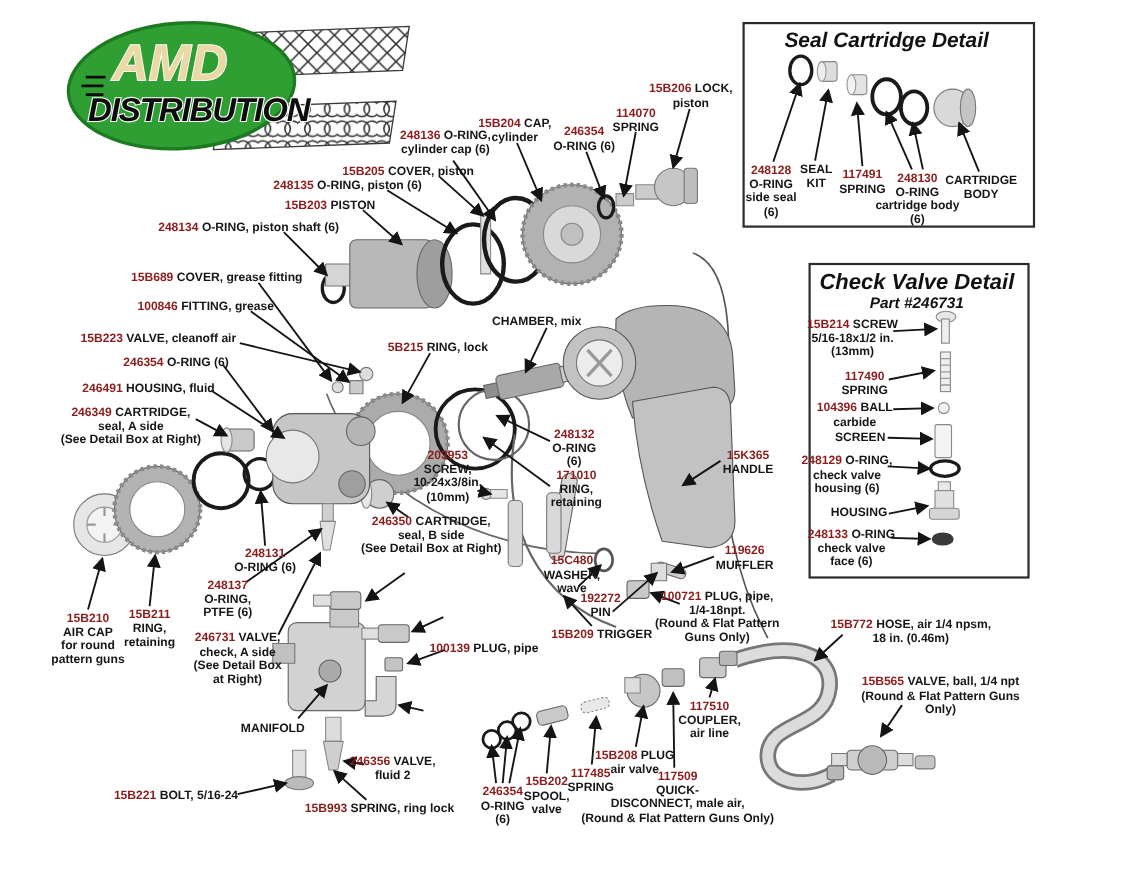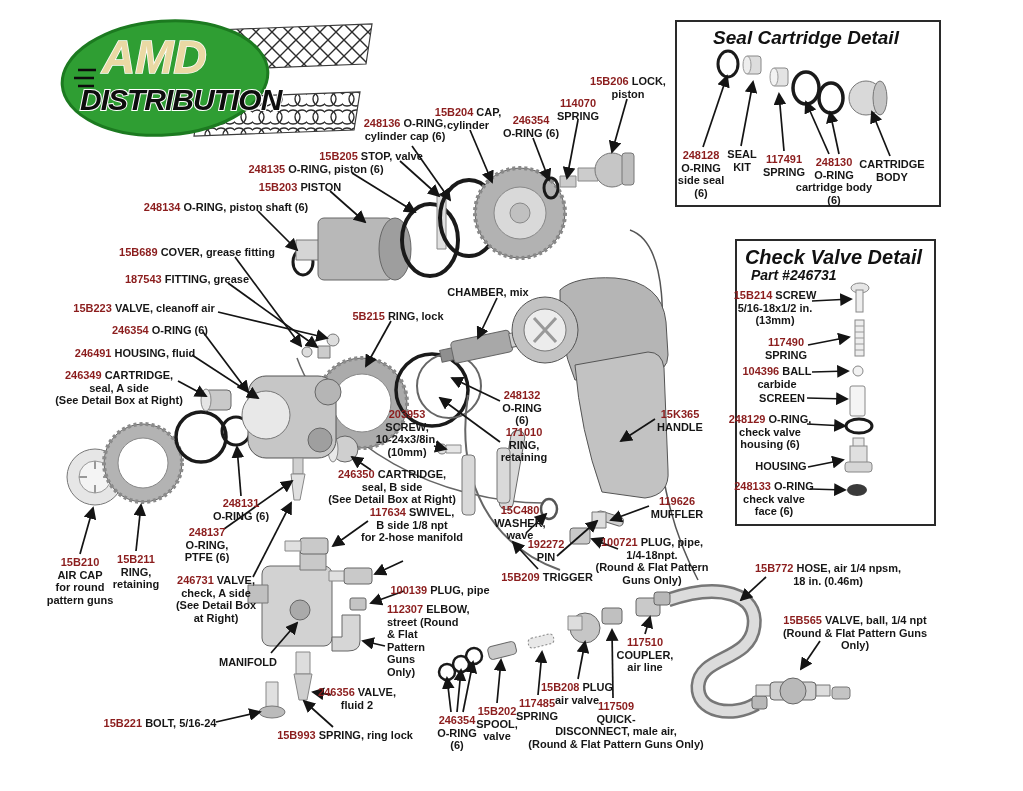--- a/index.html
+++ b/index.html
@@ -7,22 +7,22 @@
          font-family:"Liberation Sans",sans-serif;}
   #art{position:absolute;left:0;top:0;z-index:1;}
   .box{position:absolute;border:2px solid #2a2a2a;background:transparent;z-index:2;}
   .lbl{position:absolute;transform:translateX(-50%);text-align:center;
        font:bold 11px/1.14 "Liberation Sans",sans-serif;color:#161616;
        white-space:pre-line;z-index:3;}
   .lbl-left{transform:none;text-align:left;}
   .num{color:#8b1d1d;}
   .box-title{position:absolute;text-align:center;z-index:3;color:#111;
        font:bold italic 19px/1.1 "Liberation Sans",sans-serif;font-style:italic;}
-  .box-sub{position:absolute;z-index:3;color:#111;
-       font:bold italic 14px/1.1 "Liberation Sans",sans-serif;font-style:italic;padding-left:16px;}
+  .box-sub{position:absolute;text-align:center;z-index:3;color:#111;
+       font:bold italic 14px/1.1 "Liberation Sans",sans-serif;font-style:italic;}
 </style>
 </head>
 <body>
 
 <div id="stage">
 
 <svg id="art" width="1023" height="791" viewBox="0 0 1023 791">
   <defs>
     <marker id="ah" viewBox="0 0 10 10" refX="8.5" refY="5" markerWidth="7.5" markerHeight="7.5" orient="auto">
       <path d="M0,0L10,5L0,10z" fill="#141414"></path>
@@ -294,26 +294,26 @@
 <div class="lbl" style="left:405px;top:117px"><span class="num">248136</span><span> O-RING,
 cylinder cap (6)</span></div>
 <div class="lbl" style="left:468px;top:106px"><span class="num">15B204</span><span> CAP,
 cylinder</span></div>
 <div class="lbl" style="left:531px;top:114px"><span class="num">246354</span><span>
 O-RING (6)</span></div>
 <div class="lbl" style="left:578px;top:97px"><span class="num">114070</span><span>
 SPRING</span></div>
 <div class="lbl" style="left:628px;top:75px"><span class="num">15B206</span><span> LOCK,
 piston</span></div>
-<div class="lbl" style="left:371px;top:150px"><span class="num">15B205</span><span> STOP, valve</span></div>
+<div class="lbl" style="left:371px;top:150px"><span class="num">15B205</span><span> COVER, piston</span></div>
 <div class="lbl" style="left:316px;top:163px"><span class="num">248135</span><span> O-RING, piston (6)</span></div>
 <div class="lbl" style="left:300px;top:181px"><span class="num">15B203</span><span> PISTON</span></div>
 <div class="lbl" style="left:226px;top:201px"><span class="num">248134</span><span> O-RING, piston shaft (6)</span></div>
 <div class="lbl" style="left:197px;top:246px"><span class="num">15B689</span><span> COVER, grease fitting</span></div>
-<div class="lbl" style="left:187px;top:273px"><span class="num">187543</span><span> FITTING, grease</span></div>
+<div class="lbl" style="left:187px;top:273px"><span class="num">100846</span><span> FITTING, grease</span></div>
 <div class="lbl" style="left:144px;top:302px"><span class="num">15B223</span><span> VALVE, cleanoff air</span></div>
 <div class="lbl" style="left:160px;top:324px"><span class="num">246354</span><span> O-RING (6)</span></div>
 <div class="lbl" style="left:135px;top:347px"><span class="num">246491</span><span> HOUSING, fluid</span></div>
 <div class="lbl" style="left:119px;top:369px"><span class="num">246349</span><span> CARTRIDGE,
 seal, A side
 (See Detail Box at Right)</span></div>
 <div class="lbl" style="left:488px;top:286px"><span class="num"></span><span>CHAMBER, mix</span></div>
 <div class="lbl" style="left:398px;top:310px"><span class="num">5B215</span><span> RING, lock</span></div>
 <div class="lbl" style="left:522px;top:389px"><span class="num">248132</span><span>
 O-RING
@@ -338,30 +338,21 @@
 for round
 pattern guns</span></div>
 <div class="lbl" style="left:136px;top:553px"><span class="num">15B211</span><span>
 RING,
 retaining</span></div>
 <div class="lbl" style="left:216px;top:574px"><span class="num">246731</span><span> VALVE,
 check, A side
 (See Detail Box
 at Right)</span></div>
 <div class="lbl" style="left:248px;top:656px"><span class="num"></span><span>MANIFOLD</span></div>
-<div class="lbl" style="left:412px;top:506px"><span class="num">117634</span><span> SWIVEL,
-B side 1/8 npt
-for 2-hose manifold</span></div>
 <div class="lbl" style="left:440px;top:584px"><span class="num">100139</span><span> PLUG, pipe</span></div>
-<div class="lbl lbl-left" style="left:387px;top:603px"><span class="num">112307</span><span> ELBOW,
-street (Round
-&amp; Flat
-Pattern
-Guns
-Only)</span></div>
 <div class="lbl" style="left:520px;top:504px"><span class="num">15C480</span><span>
 WASHER,
 wave</span></div>
 <div class="lbl" style="left:546px;top:538px"><span class="num">192272</span><span>
 PIN</span></div>
 <div class="lbl" style="left:547px;top:571px"><span class="num">15B209</span><span> TRIGGER</span></div>
 <div class="lbl" style="left:680px;top:408px"><span class="num">15K365</span><span>
 HANDLE</span></div>
 <div class="lbl" style="left:677px;top:495px"><span class="num">119626</span><span>
 MUFFLER</span></div>

